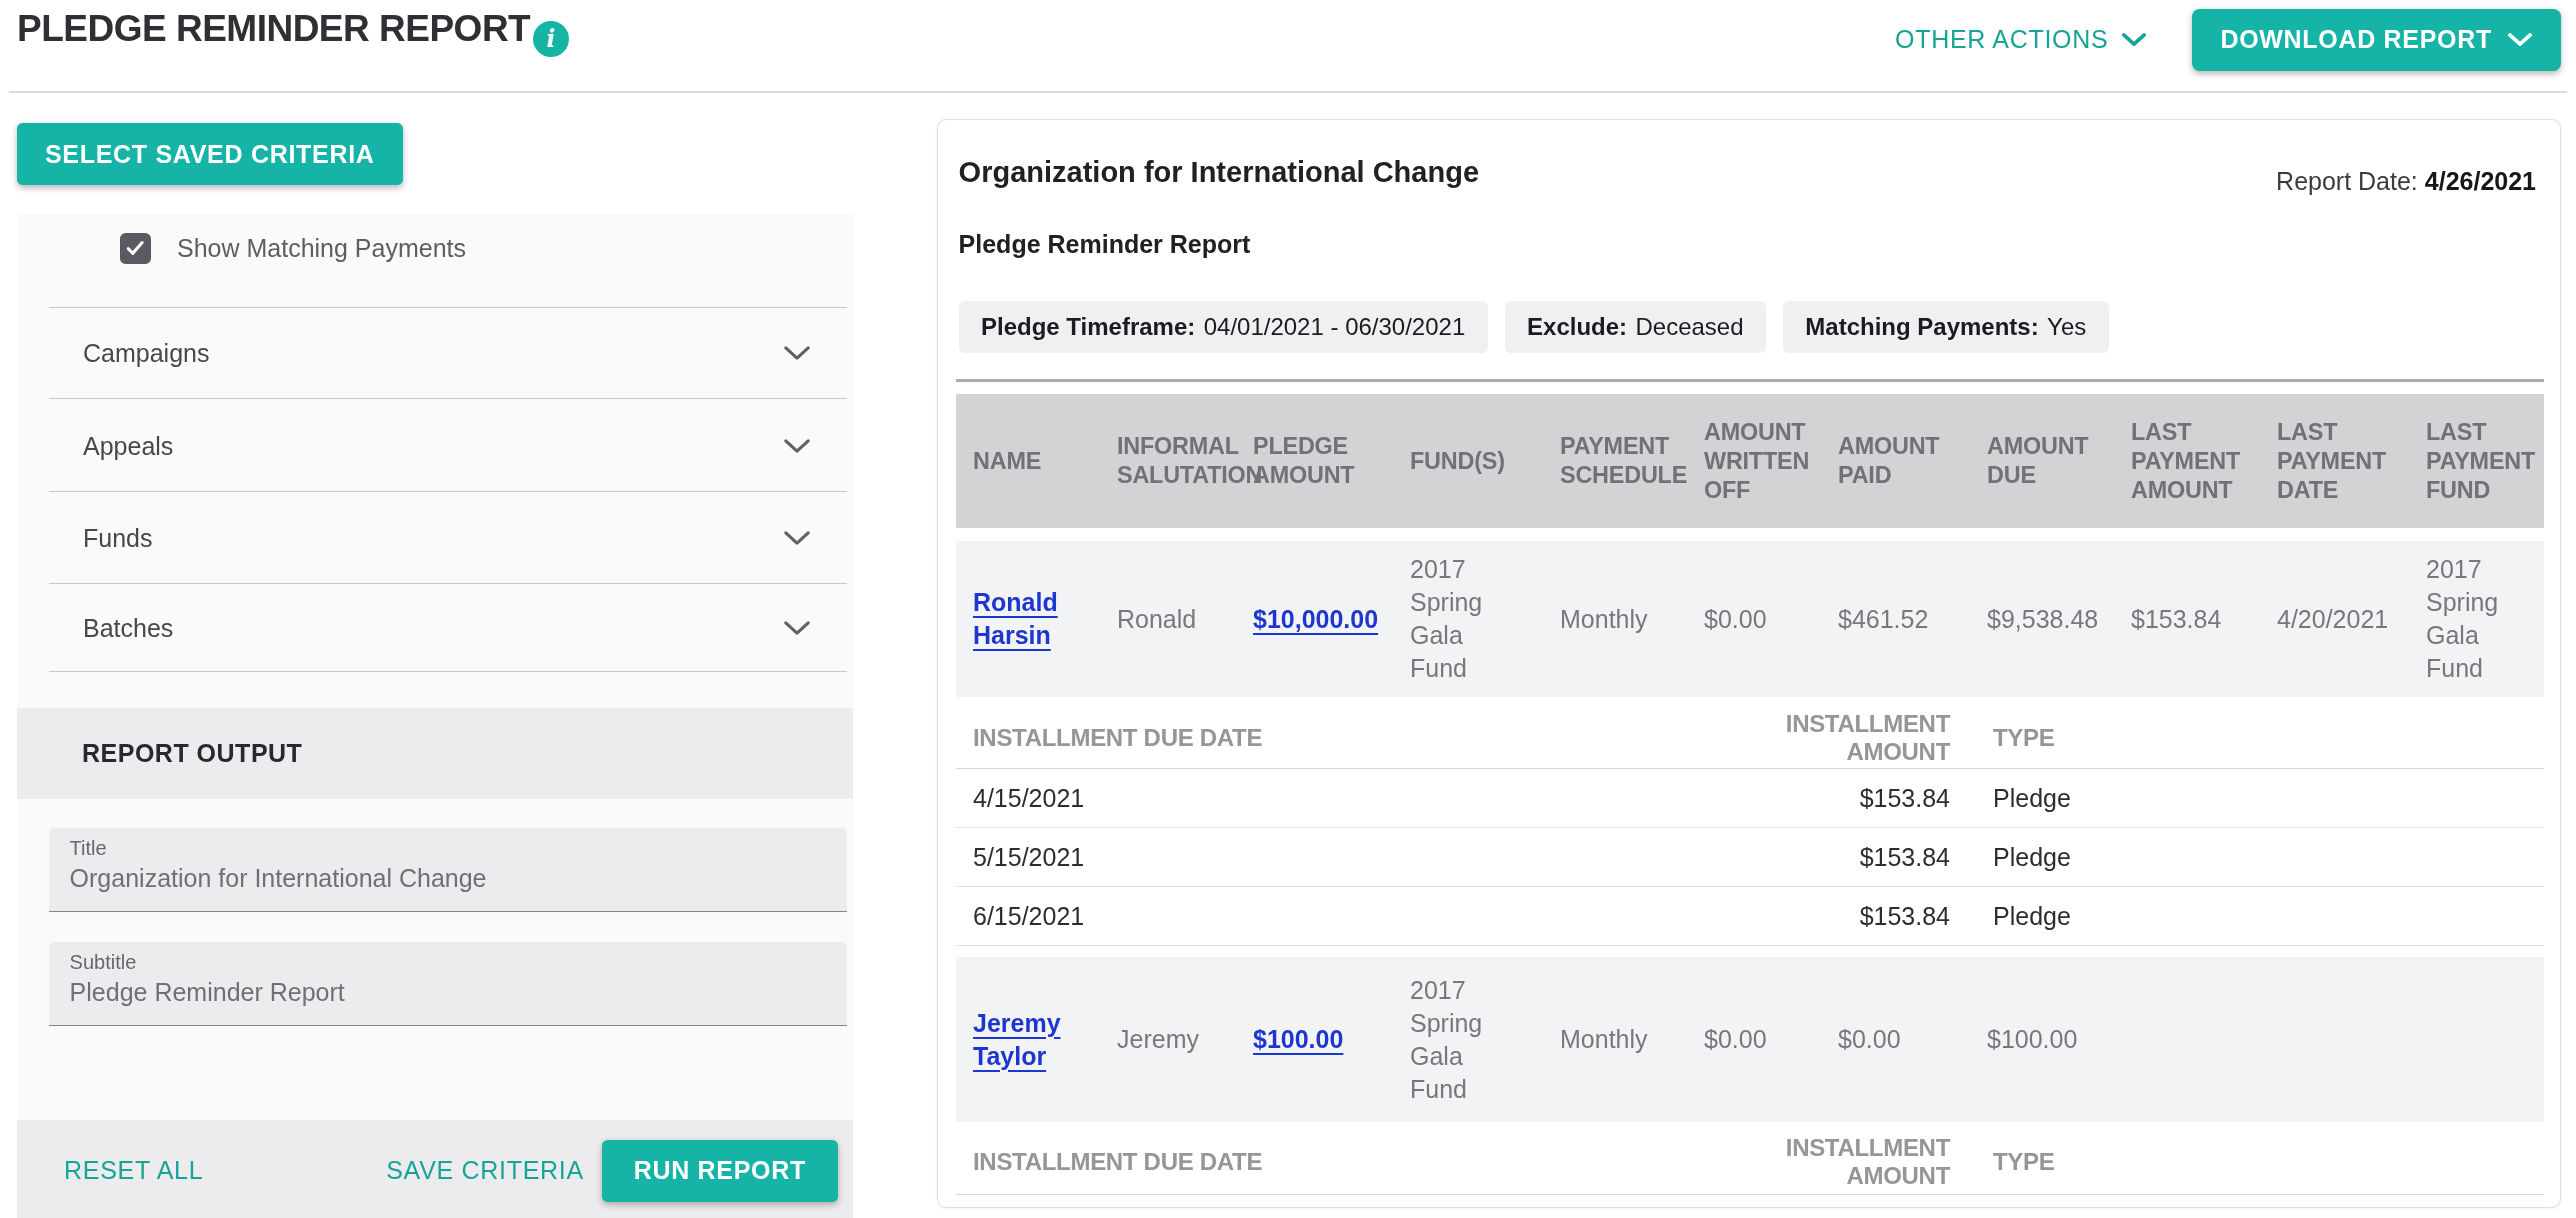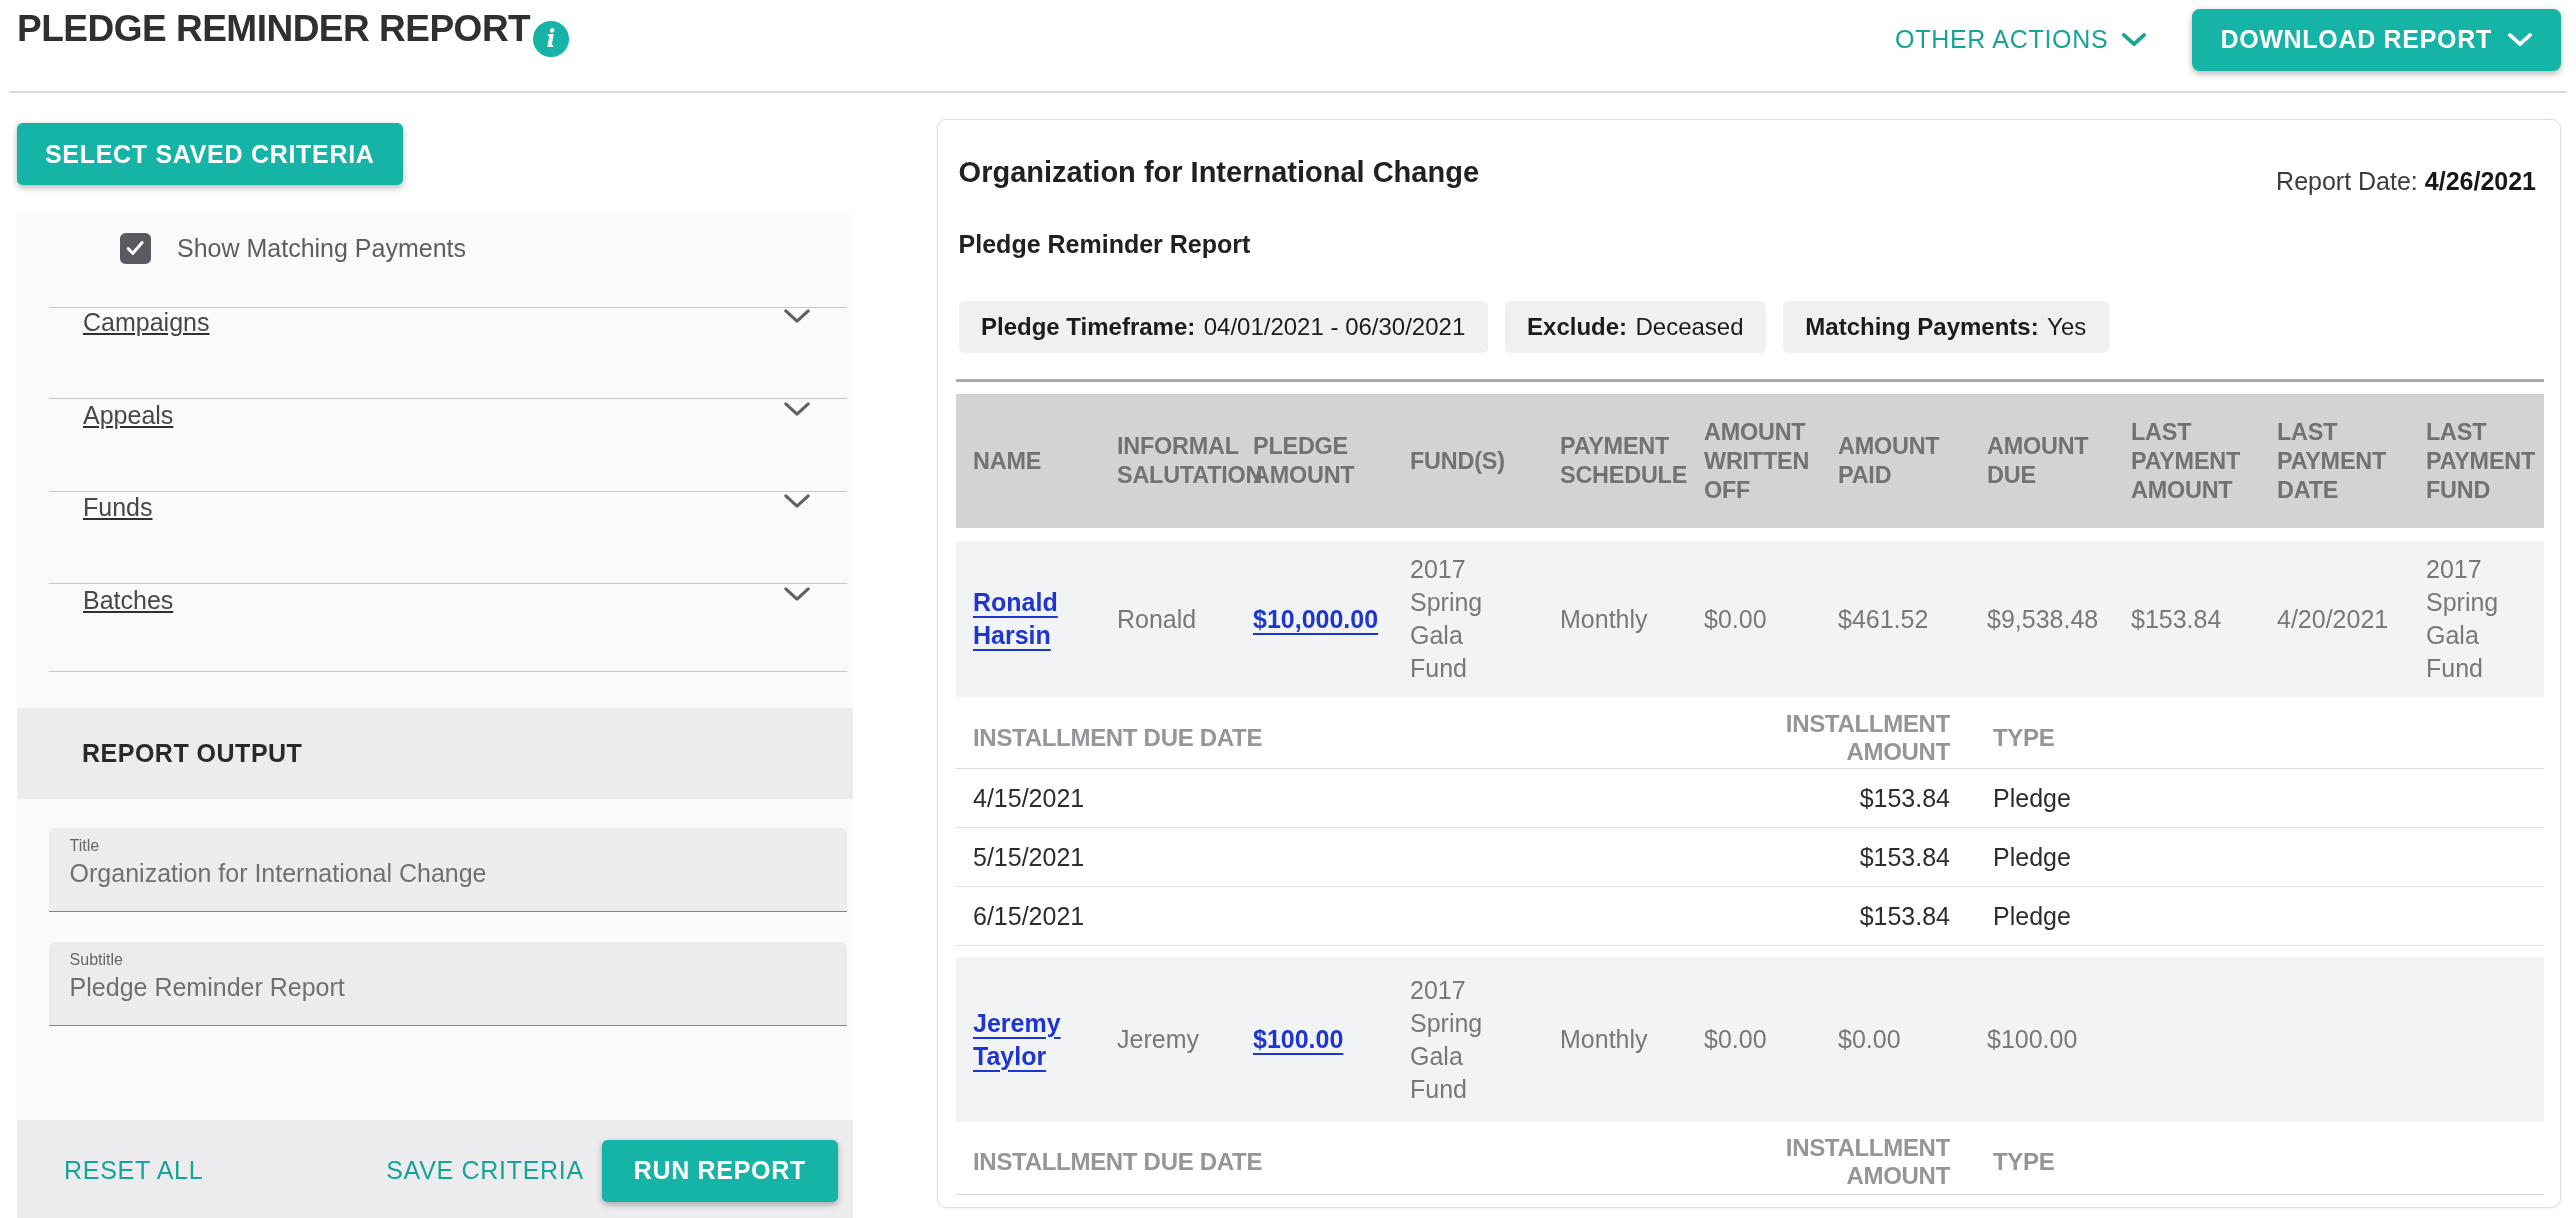--- a/index.html
+++ b/index.html
@@ -46,39 +46,38 @@
     position:absolute; top:0; left:32px; right:5.6px; height:94px; border-bottom:1.9px solid #c7c7ca;
   }
   .cb-row { position:absolute; left:34px; top:18.7px; display:flex; align-items:center; gap:26px; cursor:pointer;margin-left:37px; }
   .checkbox {
     width:31px; height:31px; border-radius:5.6px; background:#595b60;
     display:flex; align-items:center; justify-content:center;
   }
   .cb-label { font-size:25px; color:#5c5e62; }
   .section-row {
     position:absolute; left:32px; right:5.6px; height:91px; border-bottom:1.9px solid #c7c7ca;
-    display:flex; align-items:flex-start; justify-content:space-between; cursor:pointer;
+    display:flex; align-items:center; justify-content:space-between; cursor:pointer;
     padding:0 36px 0 34px;
-    text-decoration:underline;
   }
   .section-row .sec-label { font-size:25px; color:#46484c; }
   .sec-1 { top:94px; } .sec-2 { top:187px; } .sec-3 { top:279px; } .sec-4 { top:372px; height:86px; }
   .report-output-band {
     position:absolute; left:0; right:0; top:494px; height:91px; background:#ececee;
     display:flex; align-items:center;
   }
   .report-output-band span {
     margin-left:65px; font-size:25px; font-weight:bold; letter-spacing:0.5px; color:#28292c;
   }
   .field {
     position:absolute; left:32px; right:5.6px; height:84px; background:#ececee;
     border-bottom:1.9px solid #85868b; border-radius:5.6px 5.6px 0 0; padding:9.3px 0 0 20.6px;
   }
   .field-1 { top:614px; } .field-2 { top:728px; }
-  .field label { display:block; font-size:16px; color:#67686c; margin-bottom:3.7px; }
+  .field label { display:block; font-size:20px; color:#67686c; margin-bottom:3.7px; }
   .field input {
     width:96%; background:transparent; border:none; outline:none; font-size:25px; color:#6f7074;
     font-family:"Liberation Sans", sans-serif;
   }
   .panel-footer {
     position:absolute; left:0; right:0; top:906px; height:101px; background:#ececee;
     display:flex; align-items:center; padding-left:47px;
   }
   .panel-footer .save-btn { margin-left:183px; }
   .run-btn { margin-left:auto; margin-right:15px; height:62px; border-radius:5.6px; padding:0 32px; }

